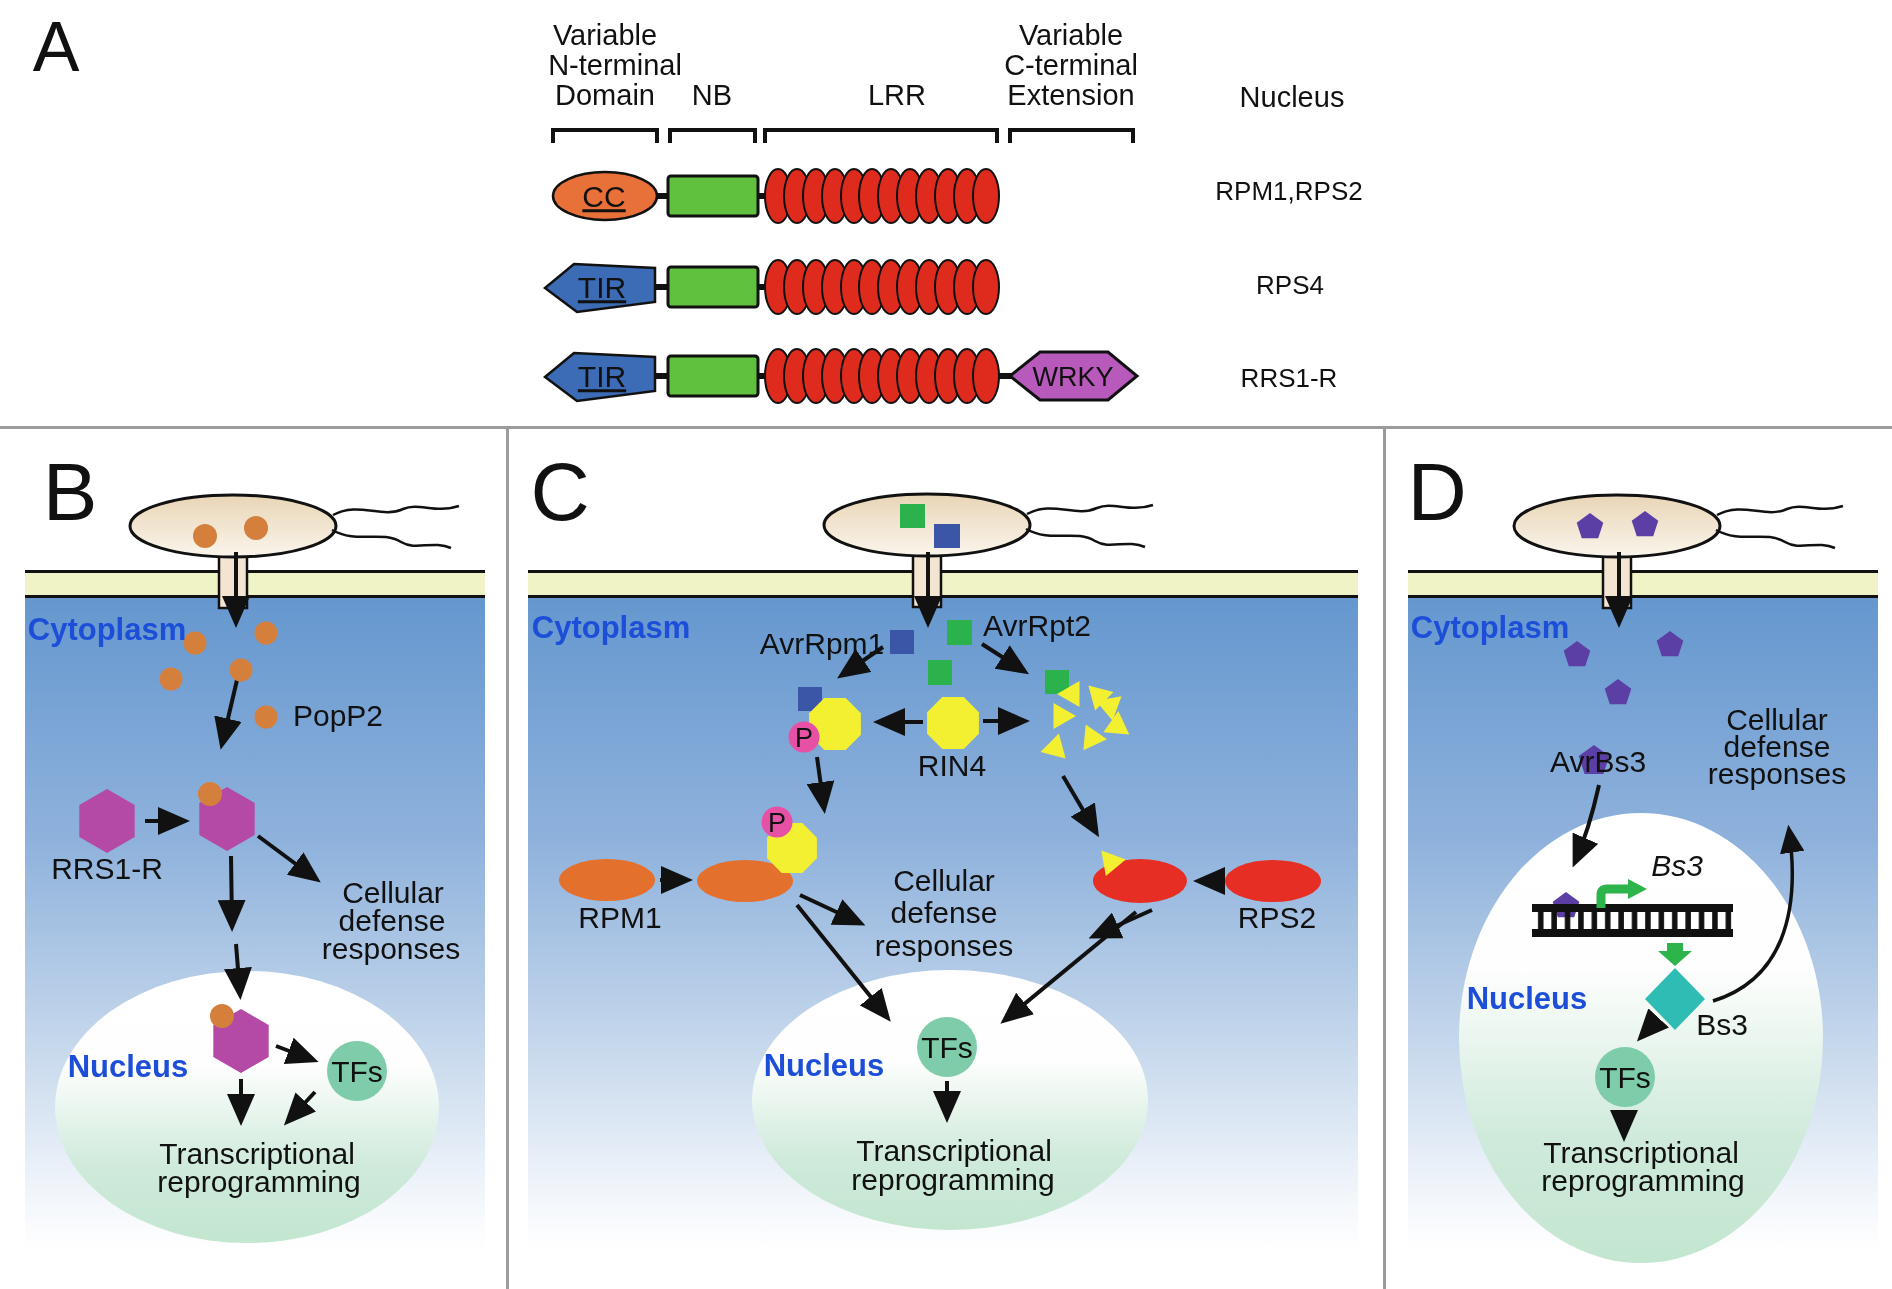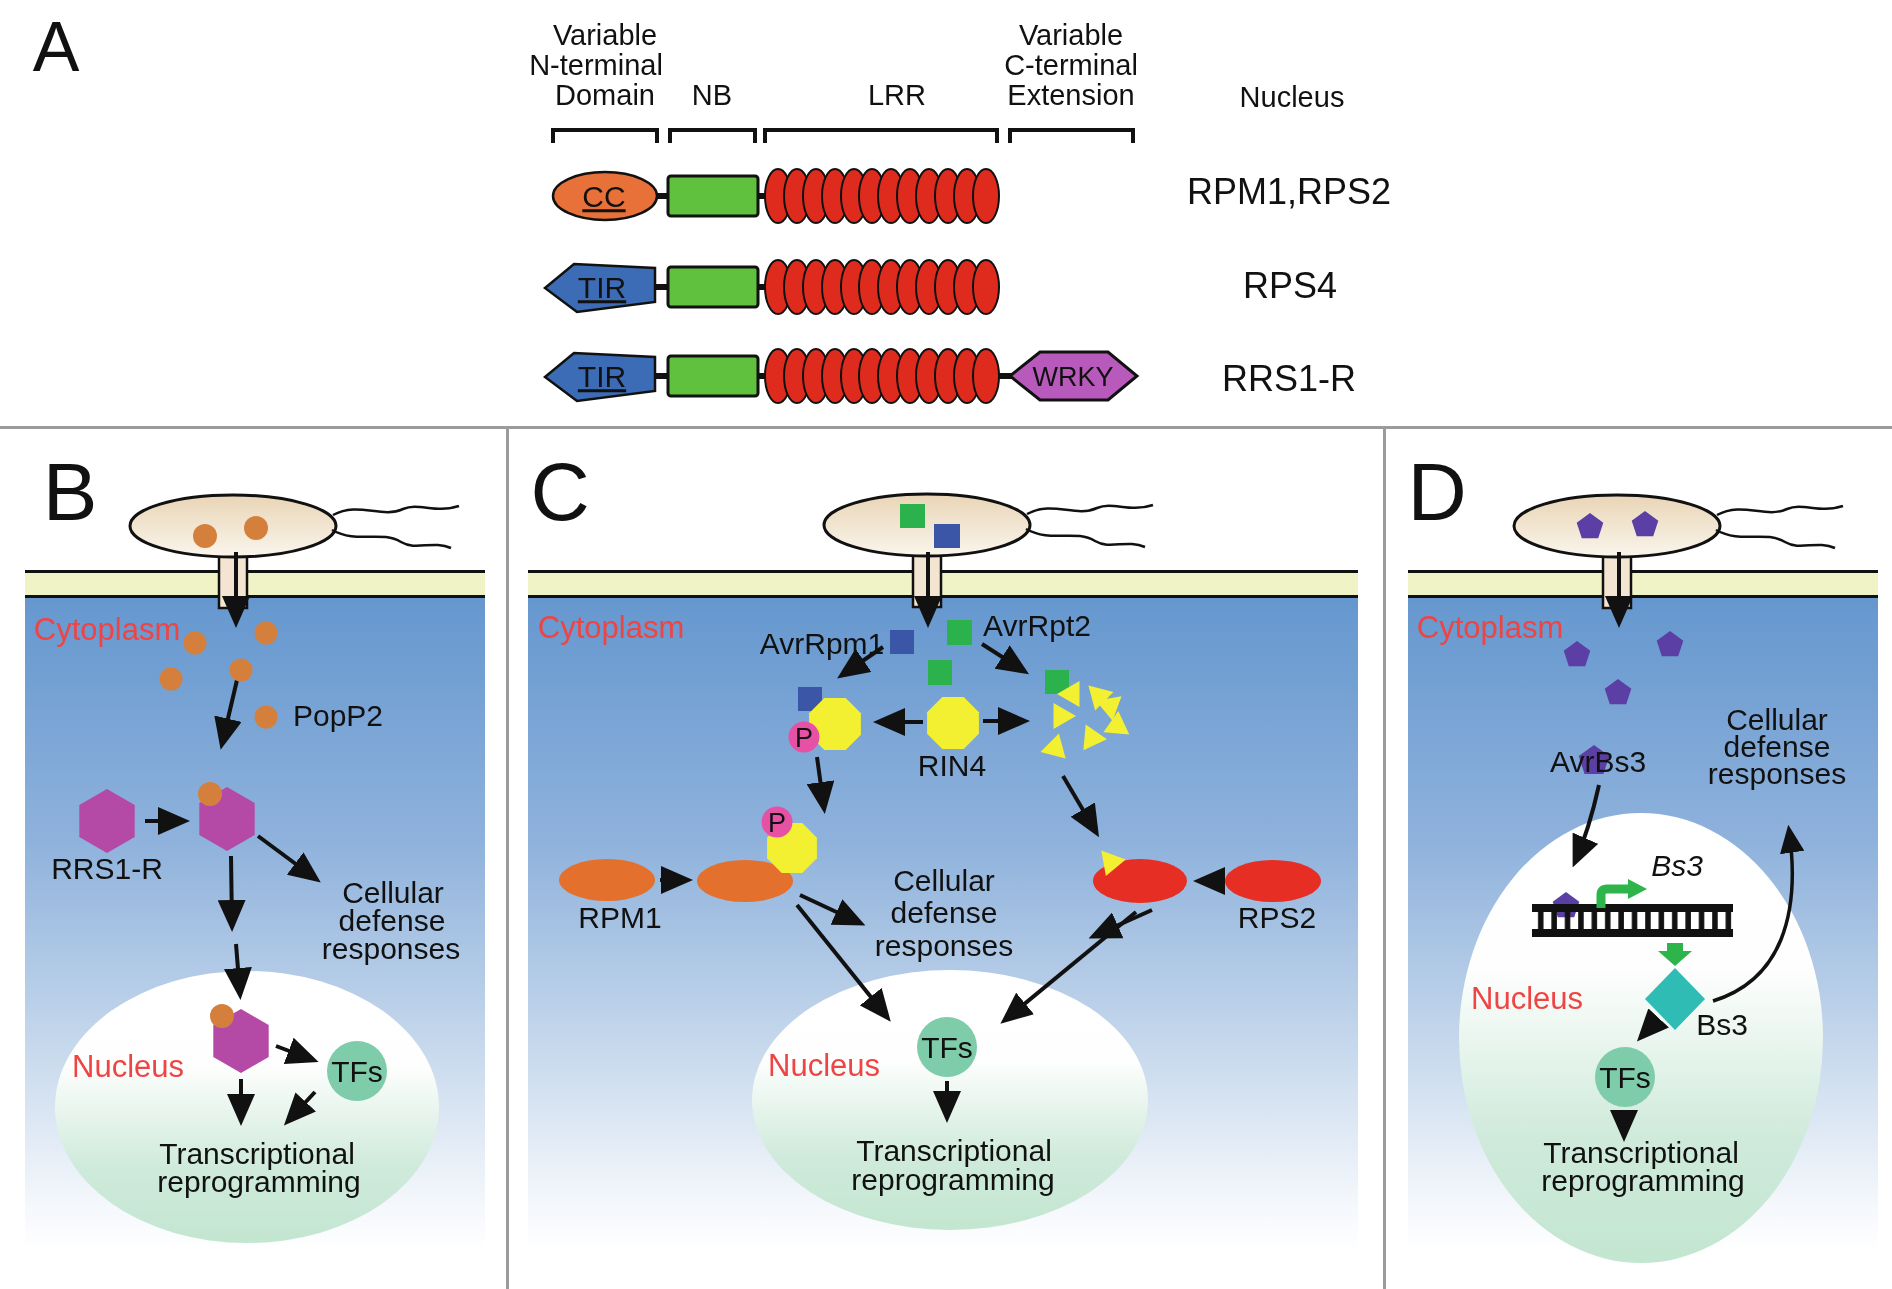--- a/index.html
+++ b/index.html
@@ -6,24 +6,24 @@
   #canvas{
     position:relative;width:1892px;height:1289px;background:#ffffff;overflow:hidden;
     font-family:"Liberation Sans", sans-serif;color:#111;
   }
   svg#art{position:absolute;left:0;top:0;}
   .t{position:absolute;transform:translate(-50%,-50%);white-space:nowrap;
      font-size:30px;line-height:1.05;color:#111;}
   .panel-letter{font-size:82px;}
   .letter-a{font-size:70px;}
   .hdr{font-size:29px;}
-  .blue{color:#ef4444;font-weight:normal;font-size:31px;}
+  .blue{color:#1d4ed8;font-weight:bold;font-size:31px;}
   .ital{font-style:italic;}
   .sm{font-size:27px;}
-  .ex{font-size:36px;}
+  .ex{font-size:26px;}
   .shape-label{font-size:30px;text-decoration:underline;}
 </style>
 </head>
 <body>
 
 <div id="canvas">
 
 <svg id="art" width="1892" height="1289" viewBox="0 0 1892 1289">
   <defs>
     <linearGradient id="cytoGrad" x1="0" y1="0" x2="0" y2="1">
@@ -239,21 +239,21 @@
       <polygon points="1628,879 1647,889 1628,899" fill="#2db44a"></polygon>
     </g>
     <polygon points="1667,943 1683,943 1683,951 1692,951 1675,966 1658,951 1667,951" fill="#2db44a"></polygon>
     <polygon points="1675,968 1705,999 1675,1030 1645,999" fill="#2fbcb4"></polygon>
     <circle cx="1625" cy="1077" r="30" fill="#7ecca9"></circle>
   </g>
 </svg>
 
 <div class="t letter-a" style="left:56px;top:48px;">A</div>
 <div class="t hdr" style="left:605px;top:35px;">Variable</div>
-<div class="t hdr" style="left:596px;top:65px;">N-terminal</div>
+<div class="t hdr" style="left:615px;top:65px;">N-terminal</div>
 <div class="t hdr" style="left:605px;top:95px;">Domain</div>
 <div class="t hdr" style="left:712px;top:95px;">NB</div>
 <div class="t hdr" style="left:881px;top:95px;margin-left:16px;">LRR</div>
 <div class="t hdr" style="left:1071px;top:35px;">Variable</div>
 <div class="t hdr" style="left:1071px;top:65px;">C-terminal</div>
 <div class="t hdr" style="left:1071px;top:95px;">Extension</div>
 <div class="t hdr" style="left:1292px;top:97px;">Nucleus</div>
 <div class="t shape-label" style="left:604px;top:197px;">CC</div>
 <div class="t shape-label" style="left:602px;top:288px;">TIR</div>
 <div class="t shape-label" style="left:602px;top:377px;">TIR</div>

